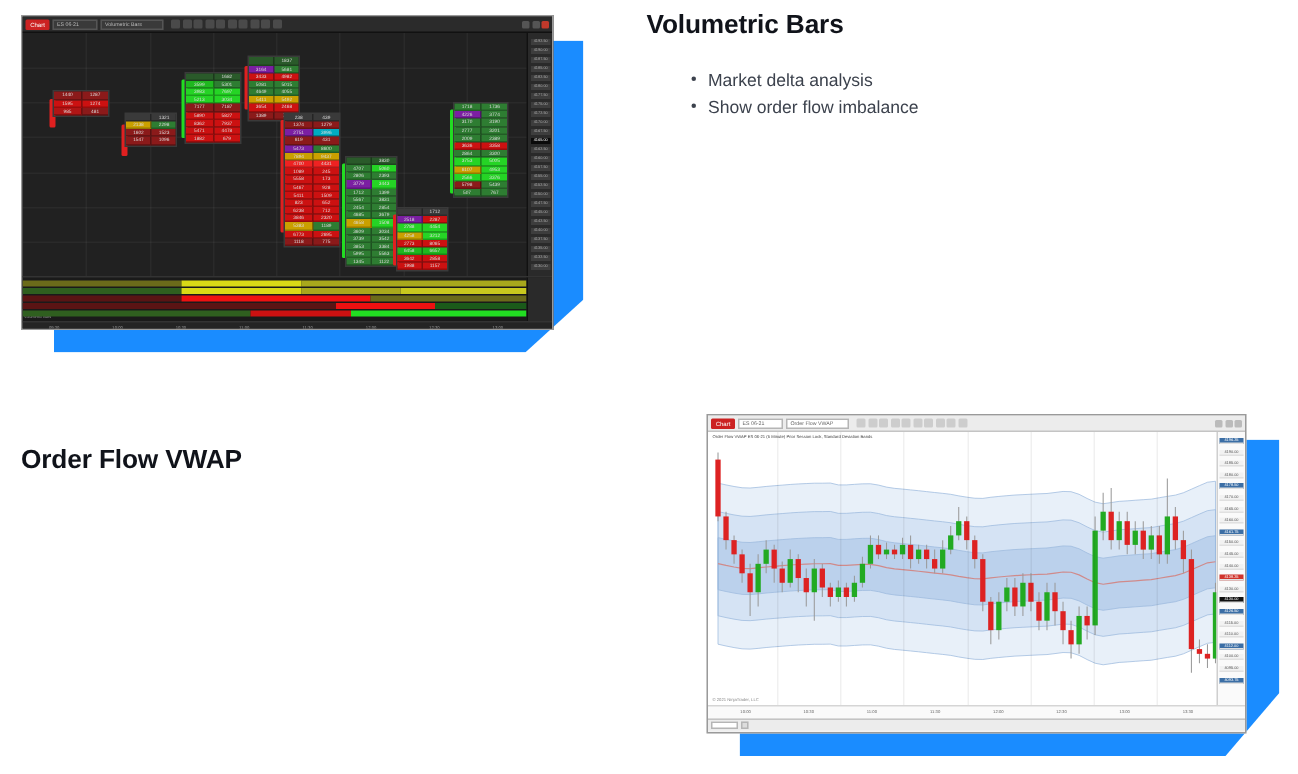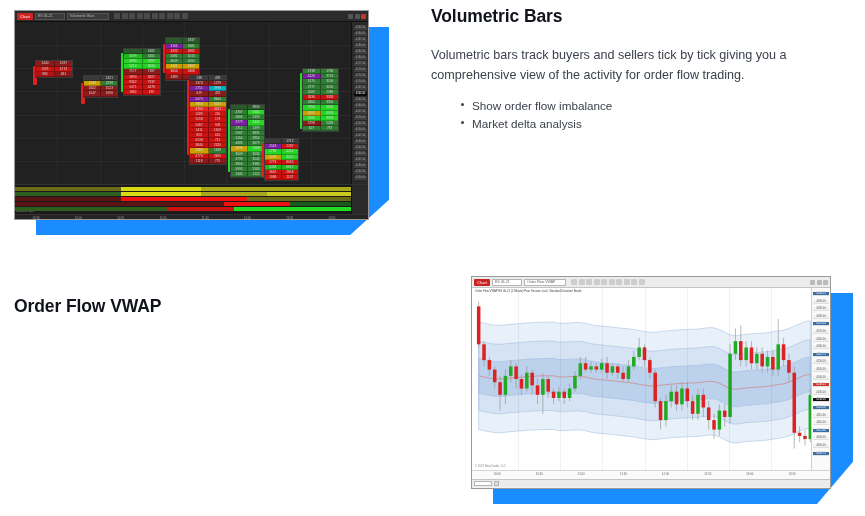--- a/index.html
+++ b/index.html
@@ -713,24 +713,23 @@
             <div class="tx-tick" style="left: 232.375px;">12:00</div>
             <div class="tx-tick" style="left: 274.625px;">12:30</div>
             <div class="tx-tick" style="left: 316.875px;">13:00</div>
           </div>
 
       </div>
     </div>
 
     <div class="text-block" id="text-volumetric">
       <h2 class="feature-title">Volumetric Bars</h2>
-      <p class="feature-desc">Volumetric bars track buyers and sellers tick by tick giving you a comprehensive view of the activity for order flow trading.</p>
       <ul class="feature-list" id="list-volumetric">
+          <li>Market delta analysis</li>
           <li>Show order flow imbalance</li>
-          <li>Market delta analysis</li>
         </ul>
     </div>
 
   </section>
 
   <section class="feature-row" id="row-vwap">
 
     <div class="text-block" id="text-vwap">
       <h2 class="feature-title">Order Flow VWAP</h2>
       <ul class="feature-list" id="list-vwap">

